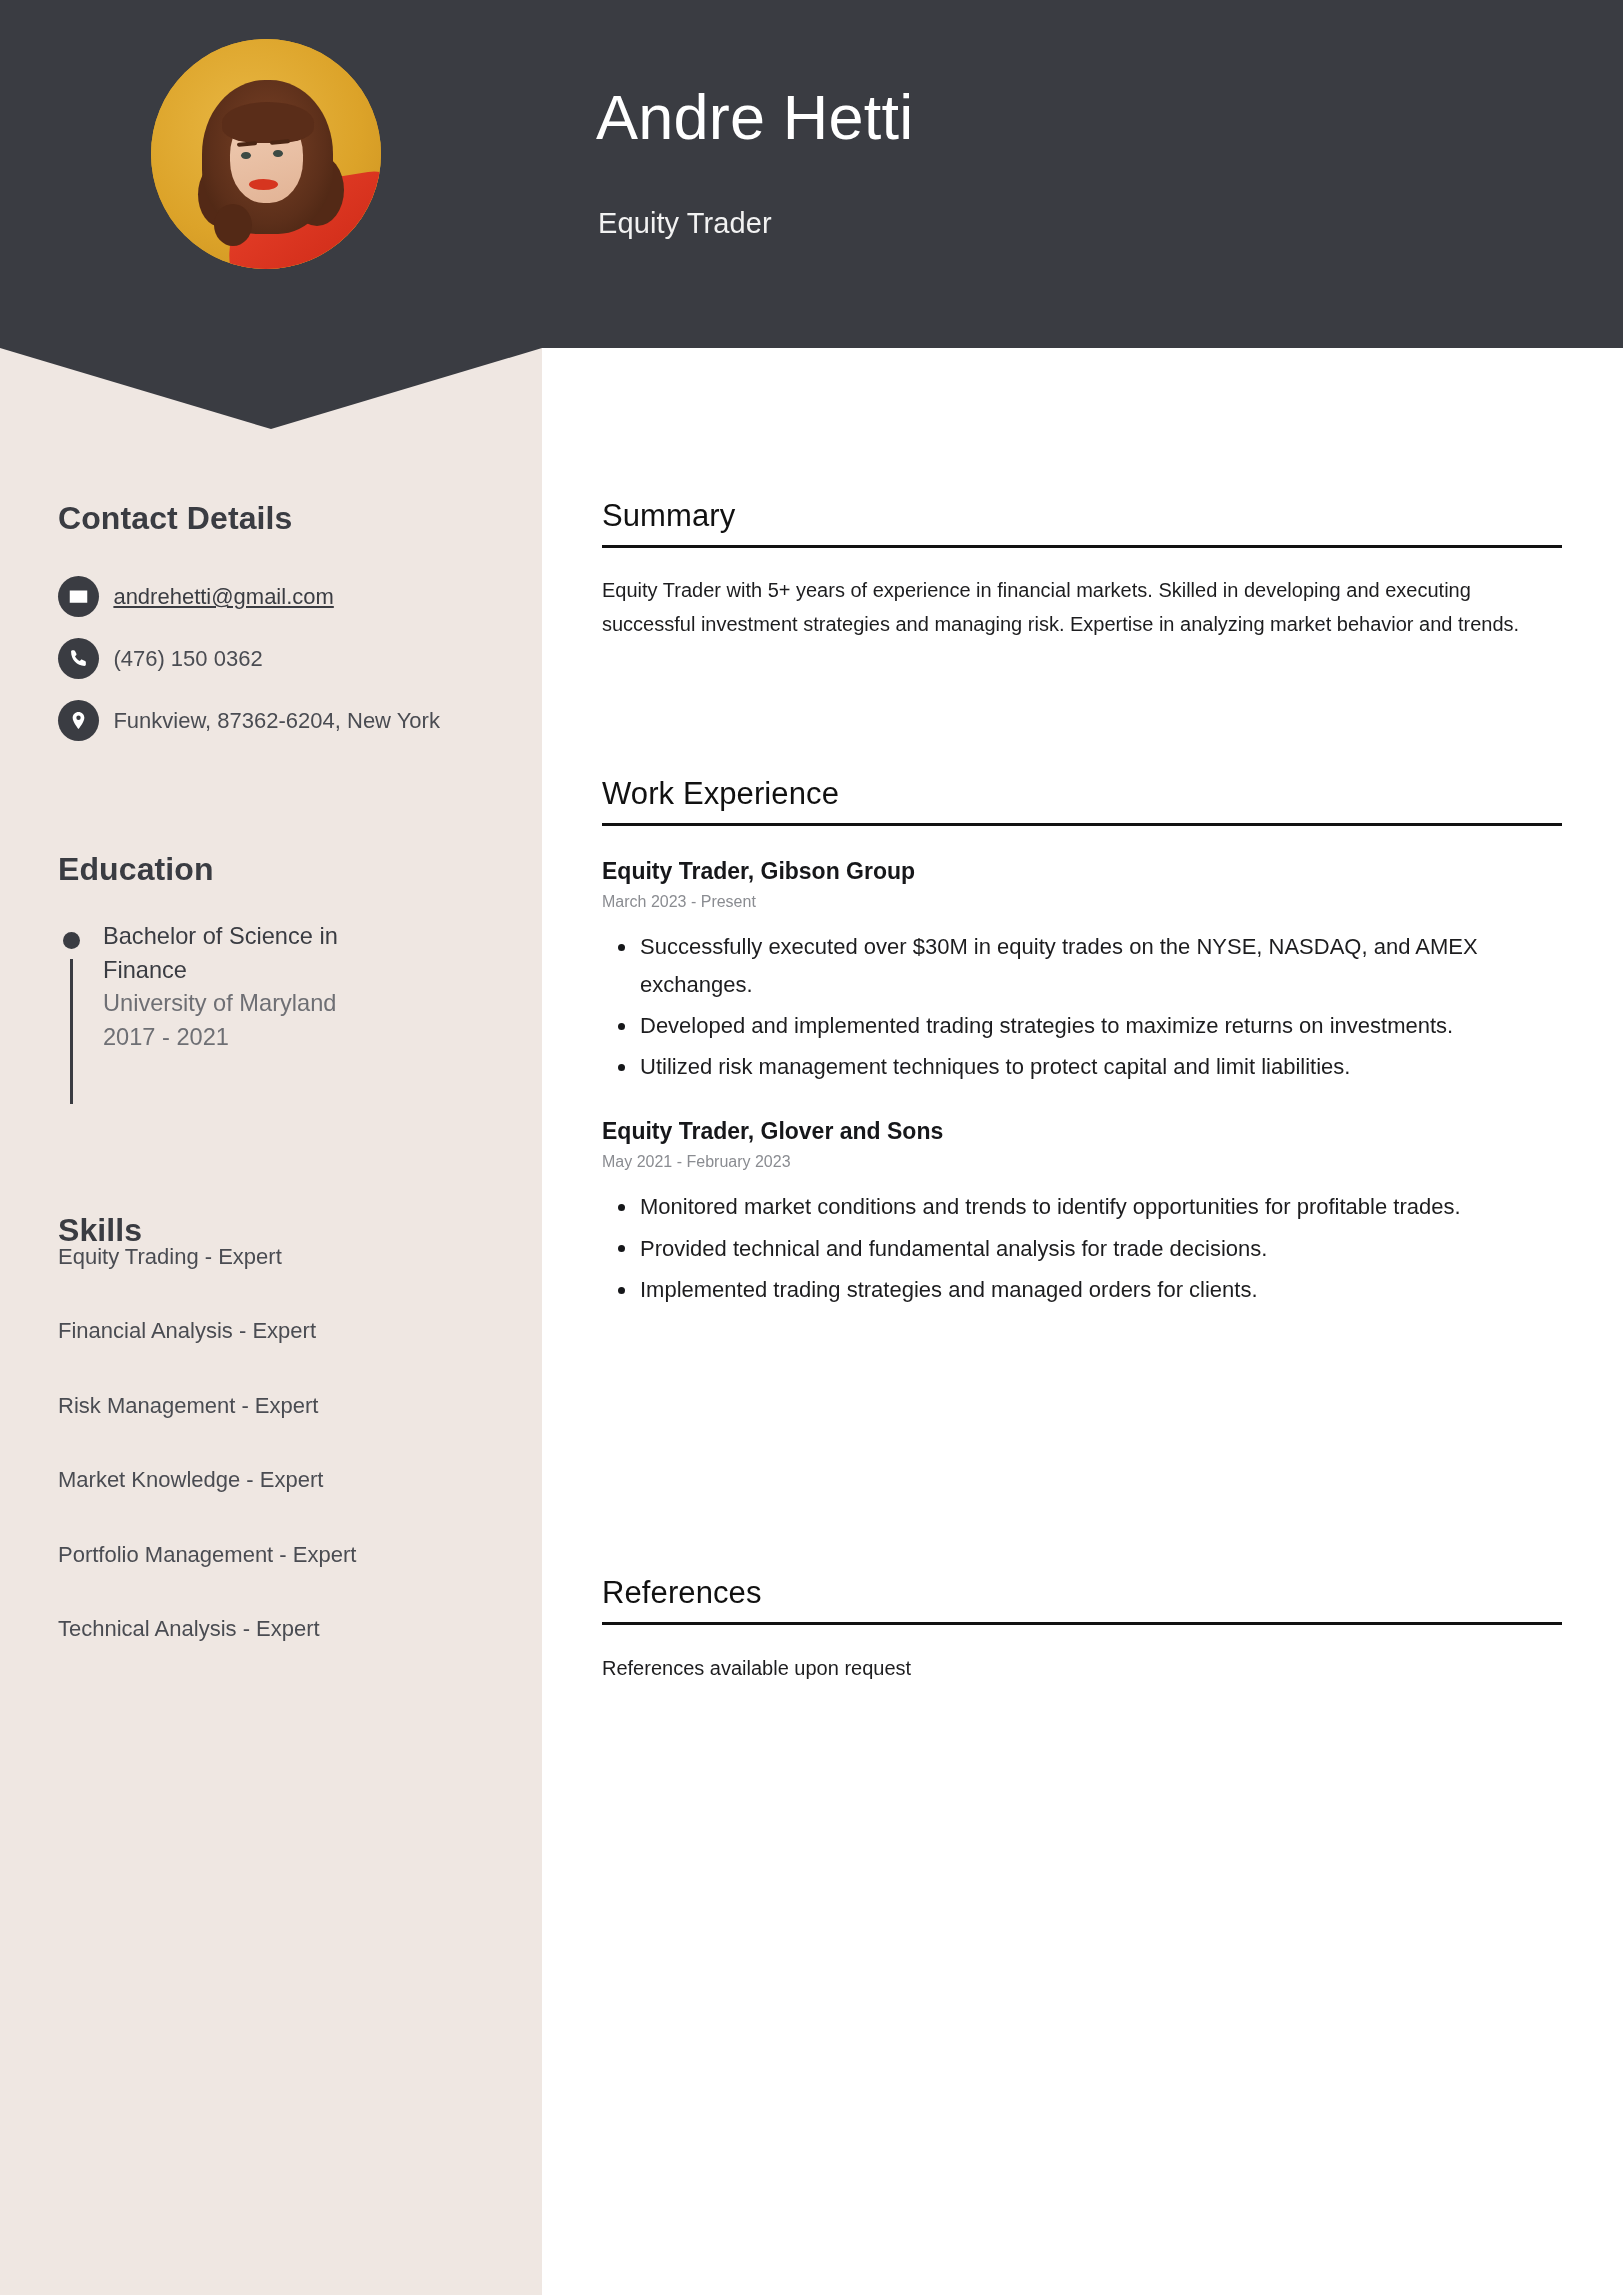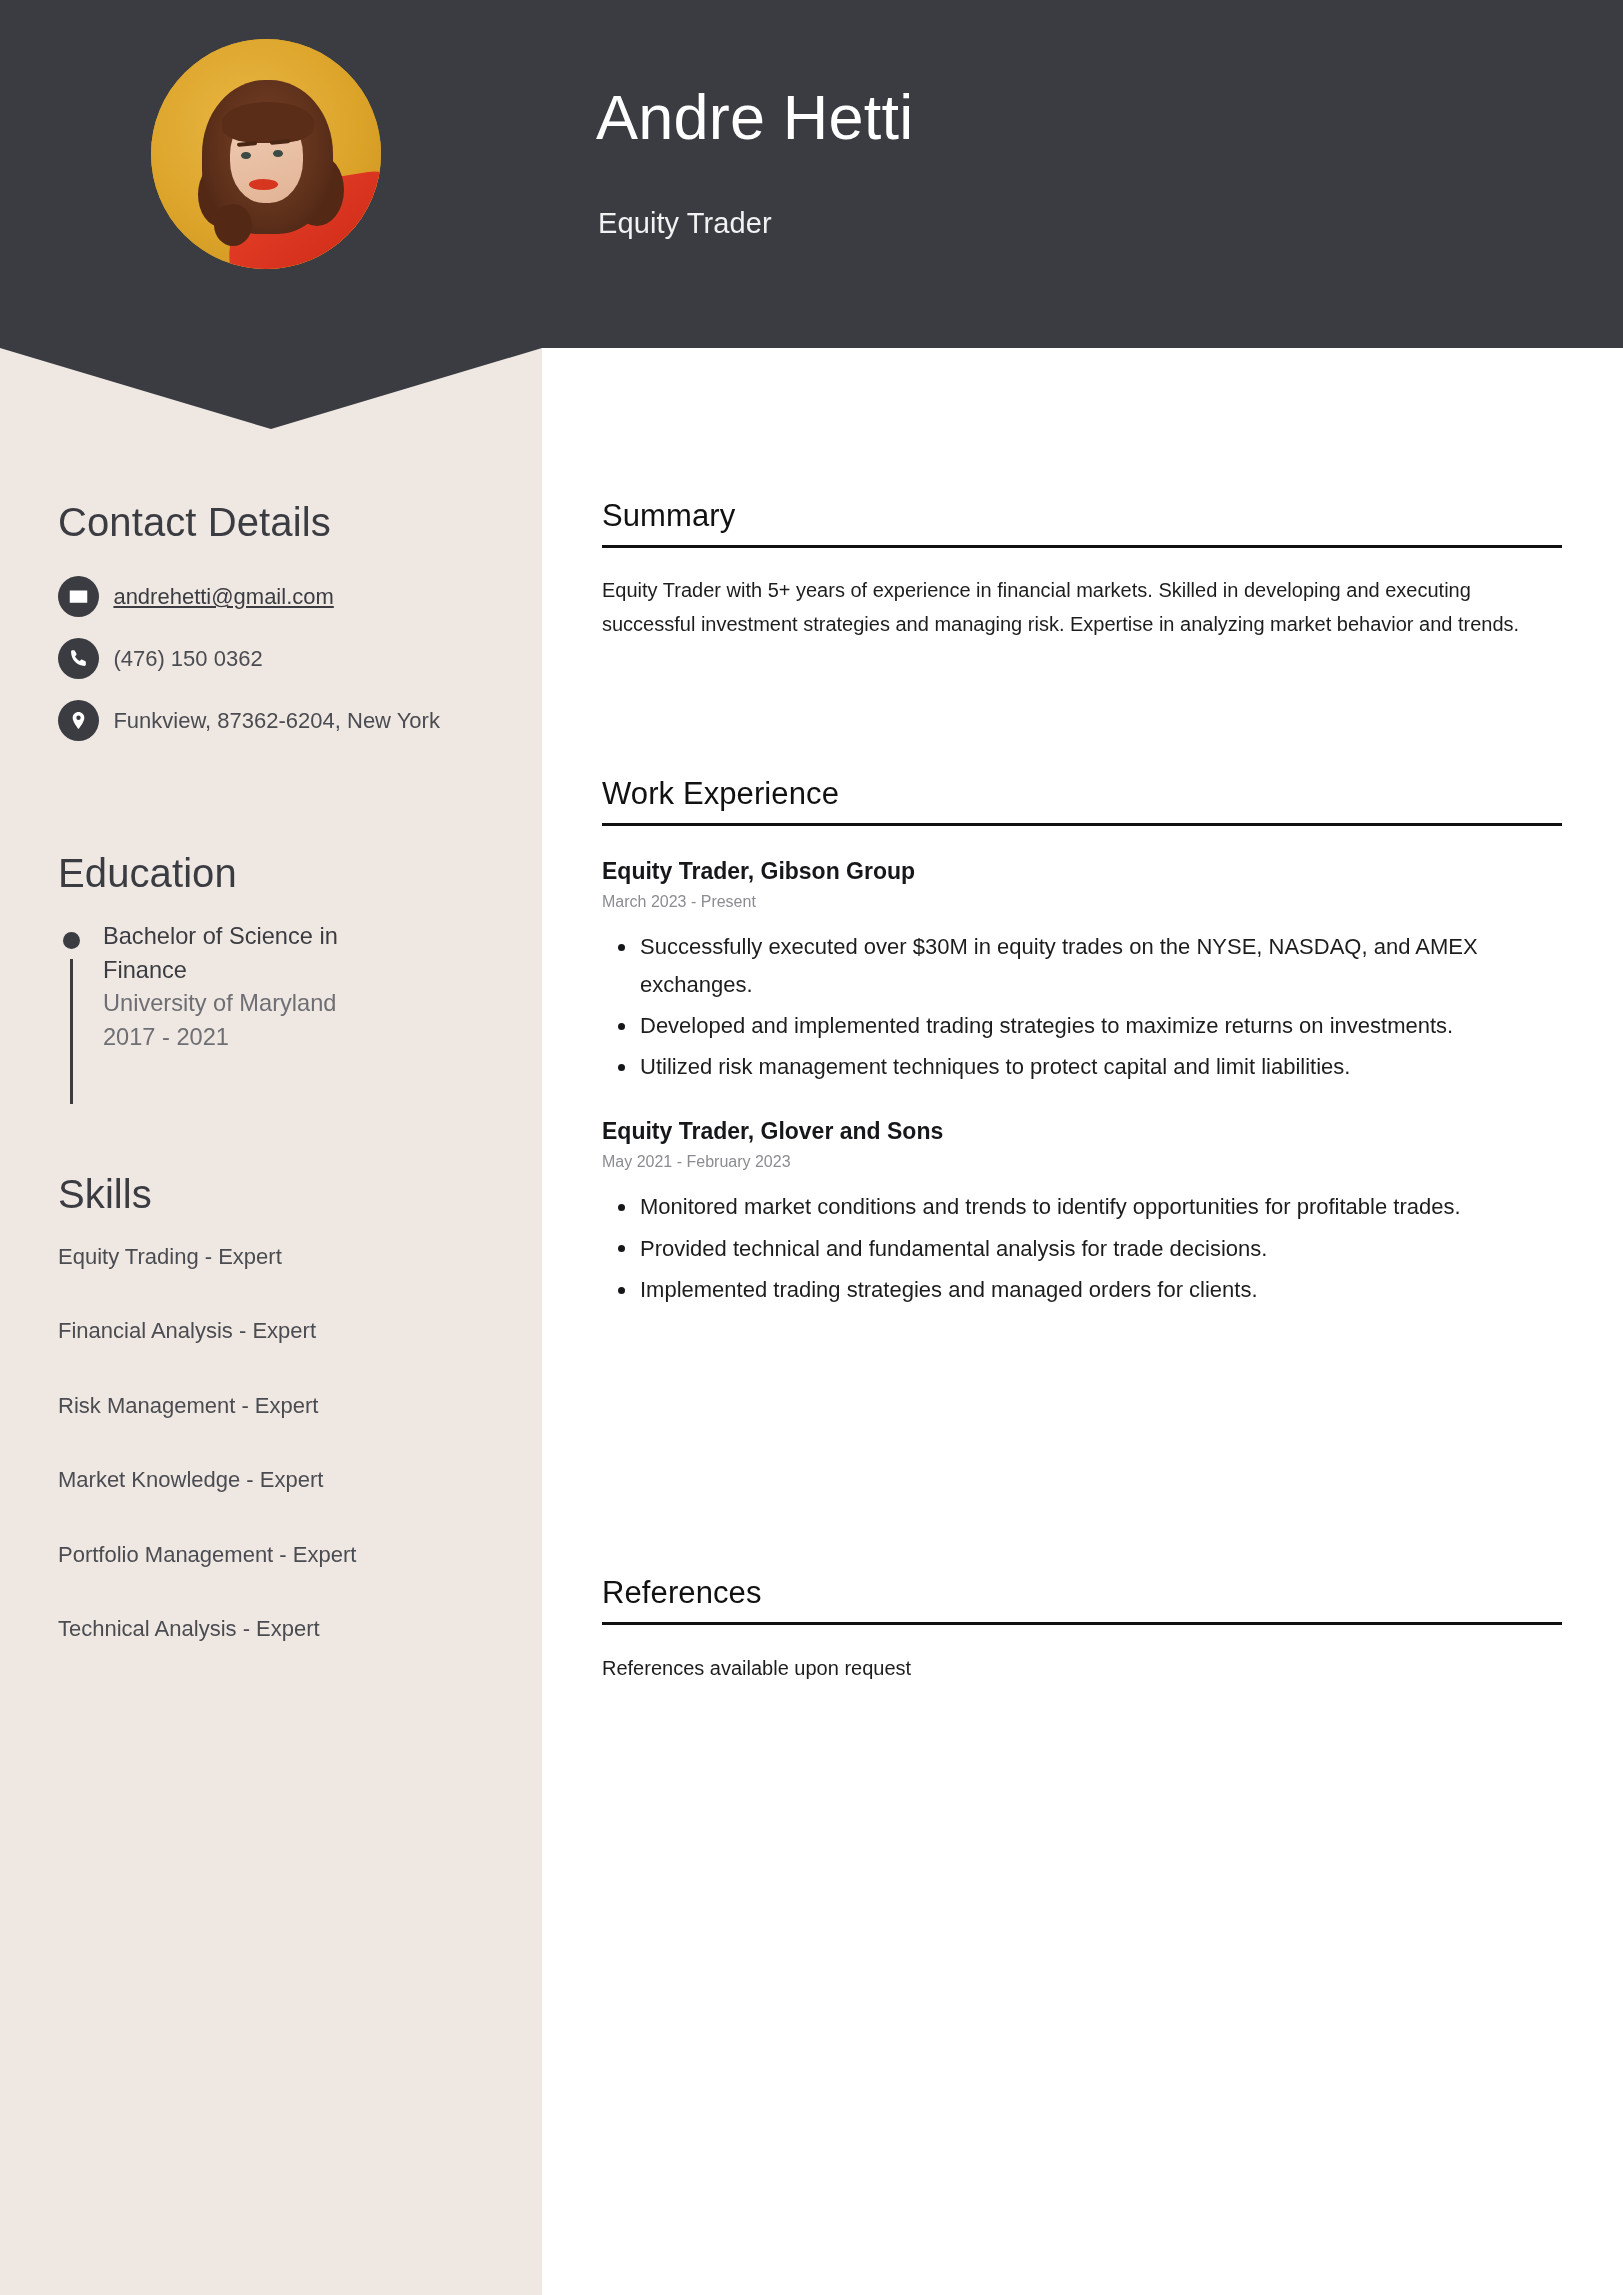--- a/index.html
+++ b/index.html
@@ -157,22 +157,22 @@
     position: absolute;
     left: 598px;
     top: 207px;
     font-size: 29px;
     font-weight: 300;
     color: #F2F2F2;
     letter-spacing: 0.1px;
     white-space: nowrap;
   }
   .side-h {
-    font-size: 40px;
-    font-weight: 400;
+    font-size: 32px;
+    font-weight: 700;
     color: #3A3C42;
     letter-spacing: 0.1px;
   }
 
   .contact-head { position: absolute; left: 58px; top: 500px; }
   .contact-list { position: absolute; left: 58px; top: 576px; width: 419px; }
 
   .contact-row {
     display: flex;
     align-items: flex-start;
@@ -229,21 +229,21 @@
     color: #3A3C42;
     line-height: 1.42;
     max-width: 308px;
   }
   .edu-school, .edu-years {
     font-size: 23.6px;
     color: #6E6F74;
     line-height: 1.42;
   }
 
-  .skills-head { position: absolute; left: 58px; top: 1172px; text-align: center; }
+  .skills-head { position: absolute; left: 58px; top: 1212px; text-align: center; }
   .skills-list { position: absolute; left: 58px; top: 1244px; width: 432px; }
   .skill-item {
     font-size: 22px;
     color: #4A4C52;
     margin-bottom: 48px;
     line-height: 1.2;
     white-space: nowrap;
   }
 
   .sec-head {

